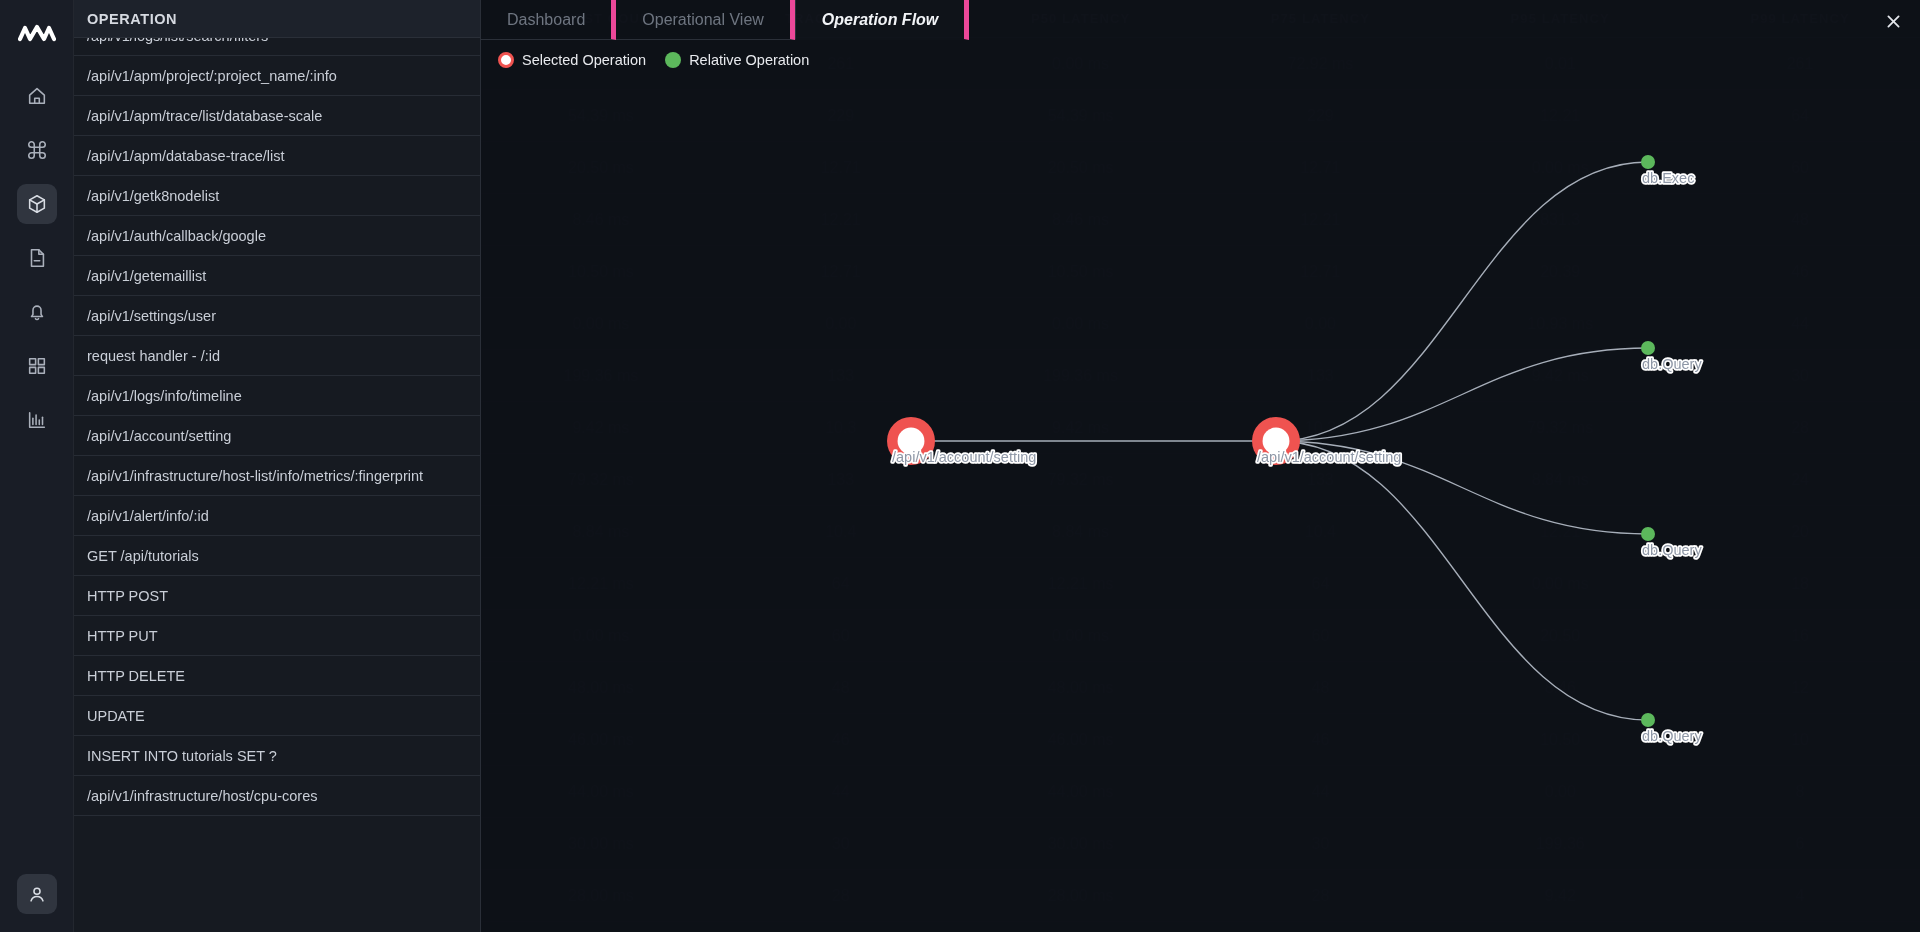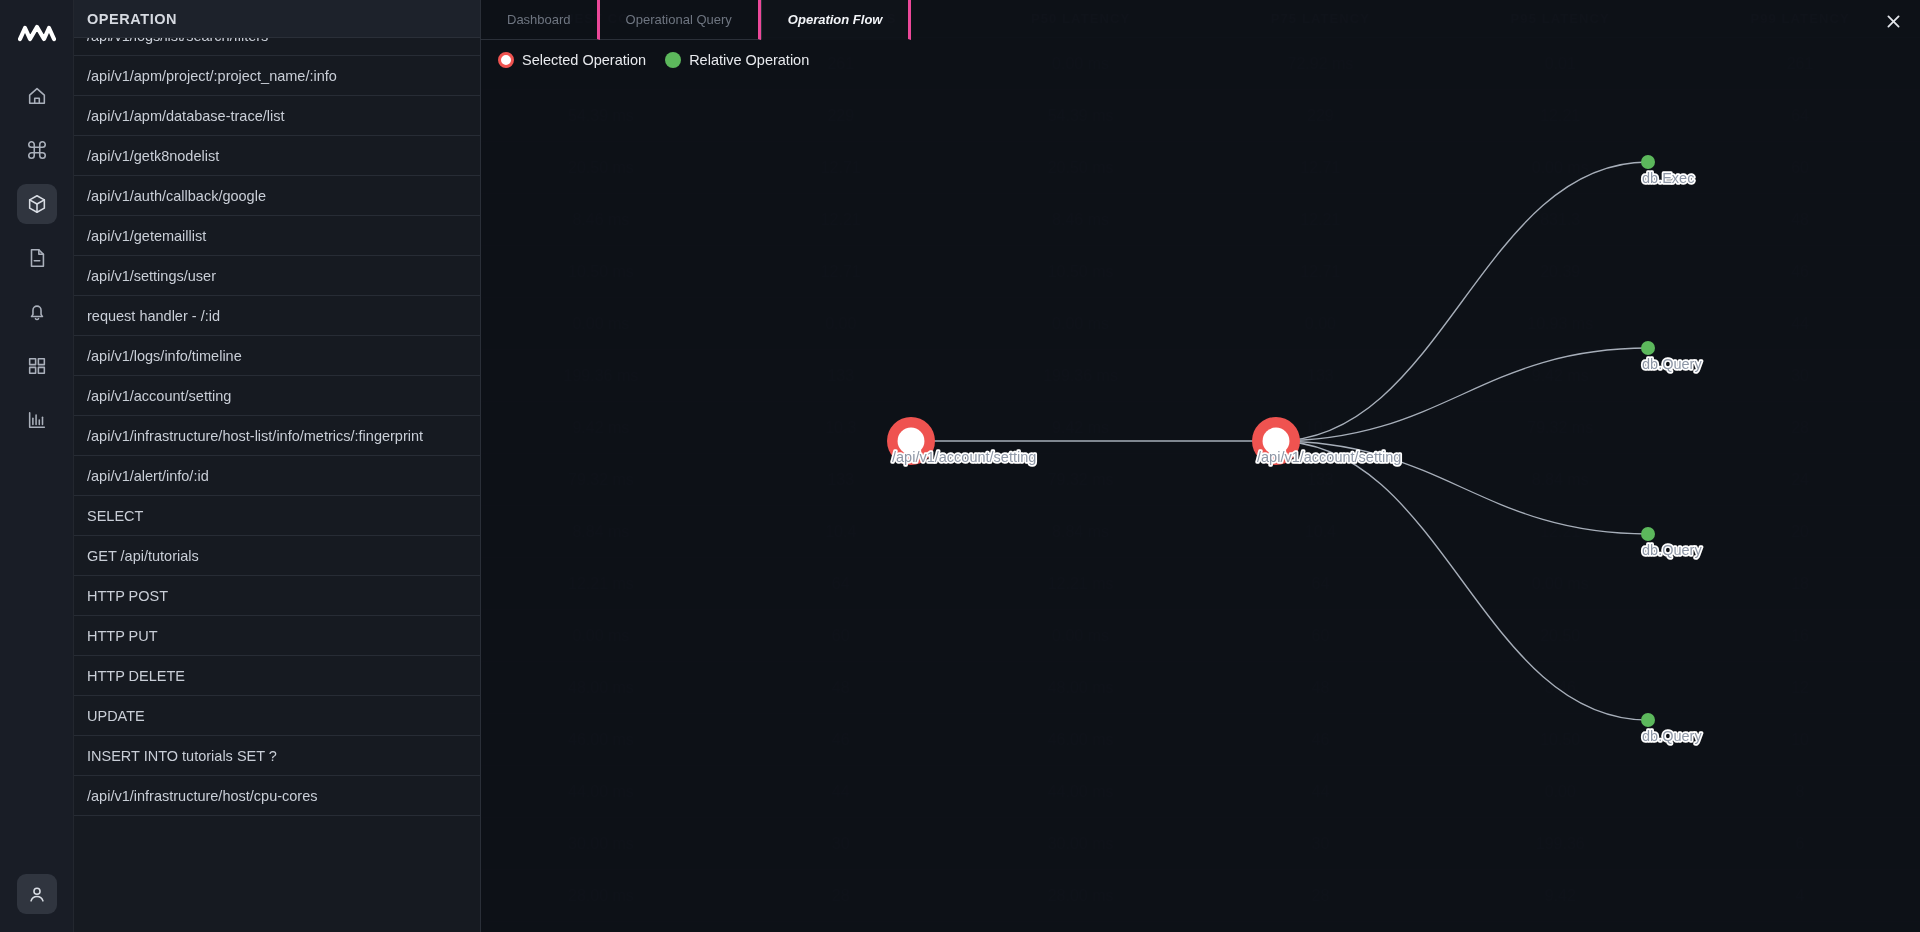--- a/index.html
+++ b/index.html
@@ -134,23 +134,23 @@
   
   .tabbar {
     position: absolute; left: 0; top: 0;
     height: 40px;
     display: flex;
     align-items: stretch;
   }
   .tab {
     display: flex; align-items: center; justify-content: center;
     padding: 12px 26px;
-    font-size: 13px;
+    font-size: 16px;
     color: #6e7580;
-    border-right: 3px solid #ec4899;
+    border-right: 5px solid #ec4899;
     border-bottom: 1px solid #2b3039;
     background: transparent;
     cursor: pointer;
     white-space: nowrap;
   }
   .tab.active {
     color: #f2f4f7;
     font-weight: bold;
     border-bottom: 1px solid transparent;
     border-left: 1px solid #2b3039;
@@ -279,31 +279,31 @@
       </svg>
     </div>
   </div>
 
   <div class="op-panel">
     <div class="op-header">OPERATION</div>
     <div class="op-list">
       <div class="op-scroll" id="op-scroll">
           <div class="op-row">/api/v1/logs/list/search/filters</div>
           <div class="op-row">/api/v1/apm/project/:project_name/:info</div>
+          <div class="op-row">/api/v1/apm/trace/list/database-scale</div>
           <div class="op-row">/api/v1/apm/database-trace/list</div>
           <div class="op-row">/api/v1/getk8nodelist</div>
           <div class="op-row">/api/v1/auth/callback/google</div>
           <div class="op-row">/api/v1/getemaillist</div>
           <div class="op-row">/api/v1/settings/user</div>
           <div class="op-row">request handler - /:id</div>
           <div class="op-row">/api/v1/logs/info/timeline</div>
           <div class="op-row">/api/v1/account/setting</div>
           <div class="op-row">/api/v1/infrastructure/host-list/info/metrics/:fingerprint</div>
           <div class="op-row">/api/v1/alert/info/:id</div>
-          <div class="op-row">SELECT</div>
           <div class="op-row">GET /api/tutorials</div>
           <div class="op-row">HTTP POST</div>
           <div class="op-row">HTTP PUT</div>
           <div class="op-row">HTTP DELETE</div>
           <div class="op-row">UPDATE</div>
           <div class="op-row">INSERT INTO tutorials SET ?</div>
           <div class="op-row">/api/v1/infrastructure/host/cpu-cores</div>
         </div>
     </div>
   </div>
@@ -454,21 +454,21 @@
           <div class="bg-td">9.42</div>
           <div class="bg-td">4</div>
         </div>
       </div>
   </div>
 
   <div class="flow-overlay">
 
     <div class="tabbar" id="tabbar">
         <div class="tab">Dashboard</div>
-        <div class="tab">Operational Query</div>
+        <div class="tab">Operational View</div>
         <div class="tab active">Operation Flow</div>
       </div>
 
     <div class="close-btn">
       <svg width="17" height="17" viewBox="0 0 20 20" fill="none" stroke="currentColor" stroke-width="2.1" stroke-linecap="round">
         <path d="M4 4 L16 16"></path>
           <path d="M16 4 L4 16"></path>
       </svg>
     </div>
 

